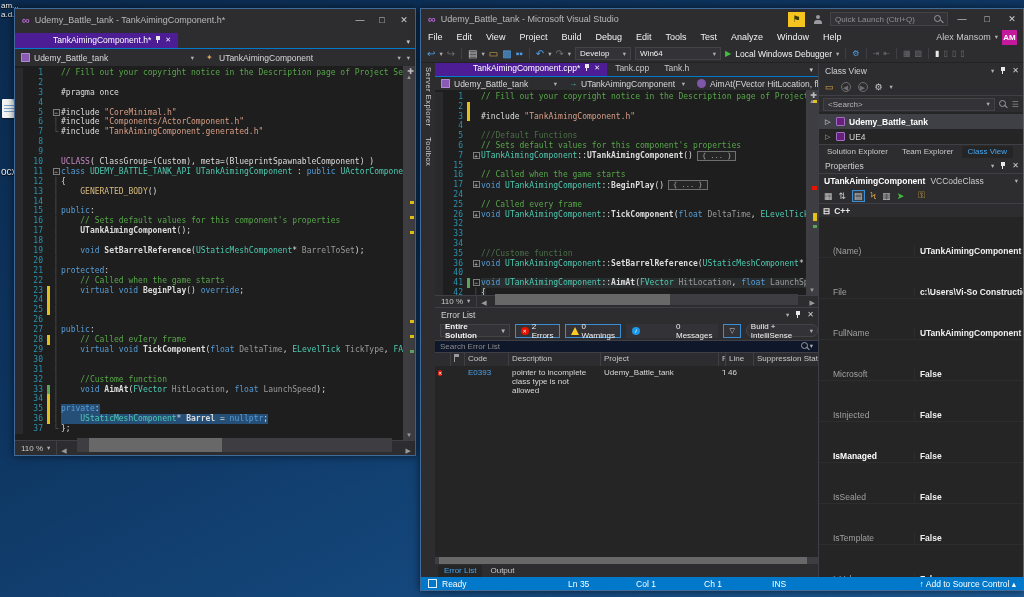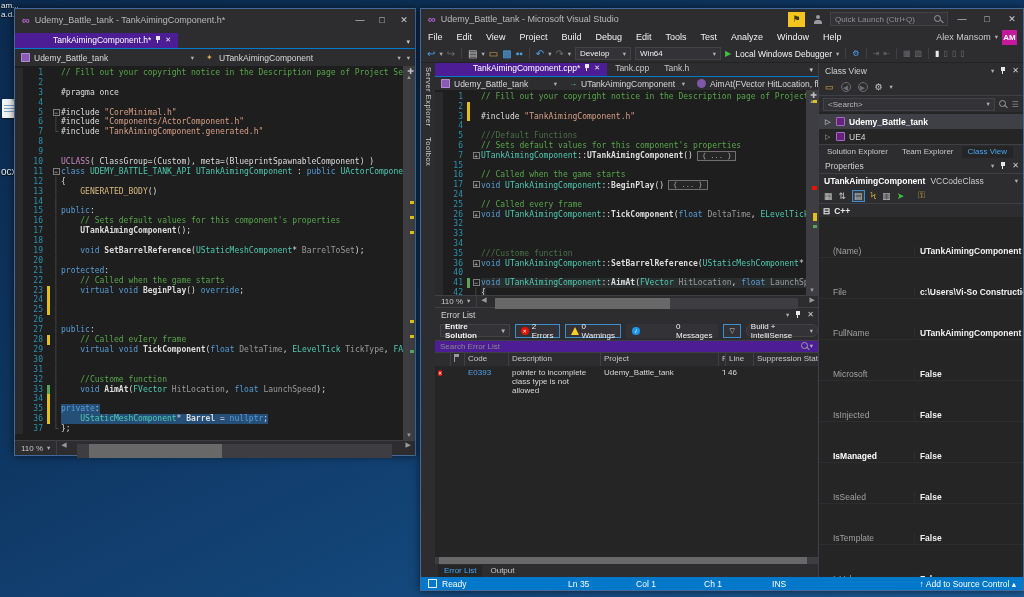--- a/index.html
+++ b/index.html
@@ -57,21 +57,21 @@
   .hl .linetext { background:#2a2d2e; }
   .tk-n { color:#dcdcdc; } .tk-c { color:#57a64a; } .tk-cd { color:#4a6e48; }
   .tk-k { color:#569cd6; } .tk-t { color:#4ec9b0; } .tk-p { color:#9a9a9a;margin-top:44px; }
   .tk-s { color:#d69d85; } .tk-m { color:#c586c0; } .tk-y { color:#d7ba7d; }
   .tk-f { color:#dcdcdc; font-weight:bold; }
   .cbox { display:inline-block; border:1px solid #6f6f6f; color:#a9a9a9; background:#252526; padding:0 4px; margin-left:4px; font-size:7px; line-height:8px; vertical-align:middle; }
   .vscroll { position:absolute; right:0; top:0; bottom:0; width:12px; background:#3e3e42; }
   .vscroll .arr { position:absolute; left:0; width:12px; text-align:center; color:#999; font-size:6px; }
   .vs-mark { position:absolute; width:4px; height:3px; }
   .splitgrip { position:absolute; right:1px; top:1px; color:#c0c0c0; font-size:8px; }
-  .ed-bottom { flex:none; height:15px; background:#2d2d30; border-top:1px solid #3f3f46; display:flex; align-items:flex-start; font-size:8px; color:#c8c8c8; }
+  .ed-bottom { flex:none; height:15px; background:#2d2d30; border-top:1px solid #3f3f46; display:flex; align-items:flex-end; font-size:8px; color:#c8c8c8; }
   .zoombox { padding:0 6px; display:flex; gap:4px; align-items:center; border-right:1px solid #3f3f46; height:100%; }
   .hscroll { flex:1; height:100%; position:relative; background:#3e3e42; margin:3px 14px 3px 10px; }
   .hthumb { position:absolute; top:0; bottom:0; background:#686868; }
   .harr { color:#999; font-size:7px; }
 
   
   .menubar { display:flex; align-items:center; font-size:9px; color:#f1f1f1; background:#2d2d30; flex:none; height:16px; }
   .menu-item { padding:0 7px; }
   .userarea { margin-left:auto; display:flex; align-items:center; gap:4px; padding-right:6px; color:#c8c8c8; }
   .avatar { width:15px; height:15px; background:#c4199c; color:#fff; font-size:8px; font-weight:bold; display:flex; align-items:center; justify-content:center; }
@@ -125,21 +125,21 @@
   .props-fill { flex:1; background:#252526; }
   .props-desc { height:42px; flex:none; background:#2d2d30; border-top:1px solid #3f3f46; font-size:9px; color:#e8e8e8; padding:4px 6px; }
 
   
   .el-toolbar { height:18px; flex:none; display:flex; align-items:center; gap:5px; background:#2d2d30; padding-left:5px; font-size:8px; }
   .el-filterbtn { display:flex; align-items:center; gap:3px; border:1px solid #3a8fd4; background:#333337; color:#f1f1f1; height:14px; padding:0 5px; }
   .el-filterbtn.plain { border-color:transparent;gap:36px; }
   .err-ic { width:8px; height:8px; border-radius:50%; background:#e51400; color:#fff; font-size:5px; line-height:8px; text-align:center; flex:none; }
   .warn-ic { width:0; height:0; border-left:4.5px solid transparent; border-right:4.5px solid transparent; border-bottom:8px solid #fc2; flex:none; }
   .msg-ic { width:8px; height:8px; border-radius:50%; background:#1c97ea; color:#fff; font-size:6px; line-height:8px; text-align:center; font-style:italic; flex:none; }
-  .el-search { height:13px; flex:none; background:#4c1d95; display:flex; align-items:center; font-size:8px; color:#8a8a8a; padding:0 5px; border-top:1px solid #3f3f46; border-bottom:1px solid #3f3f46; }
+  .el-search { height:13px; flex:none; background:#0f172a; display:flex; align-items:center; font-size:8px; color:#8a8a8a; padding:0 5px; border-top:1px solid #3f3f46; border-bottom:1px solid #3f3f46; }
   .el-grid { display:grid; grid-template-columns:16px 14px 44px 92px 118px 1fr 28px 94px; font-size:8px; }
   .el-h { color:#c8c8c8; border-right:1px solid #3f3f46; padding:1px 3px; background:#2d2d30; height:13px; overflow:hidden; white-space:nowrap; }
   .el-c { color:#d8d8d8; padding:2px 3px; background:#252526; overflow:hidden; }
   .el-body { flex:1; background:#252526; overflow:hidden; display:flex; flex-direction:column; }
   .flag-mini { position:relative; width:6px; height:8px; }
   .flag-mini::before { content:""; position:absolute; left:0; top:0; width:1px; height:8px; background:#9a9a9a; }
   .flag-mini::after { content:""; position:absolute; left:1px; top:0; width:4px; height:3px; background:#9a9a9a; }
   .el-hscroll { height:7px; flex:none; background:#3e3e42; position:relative; }
   .el-tabs { height:13px; flex:none; display:flex; gap:2px; background:#2d2d30; font-size:8px; align-items:flex-end; padding-left:3px; }
 

